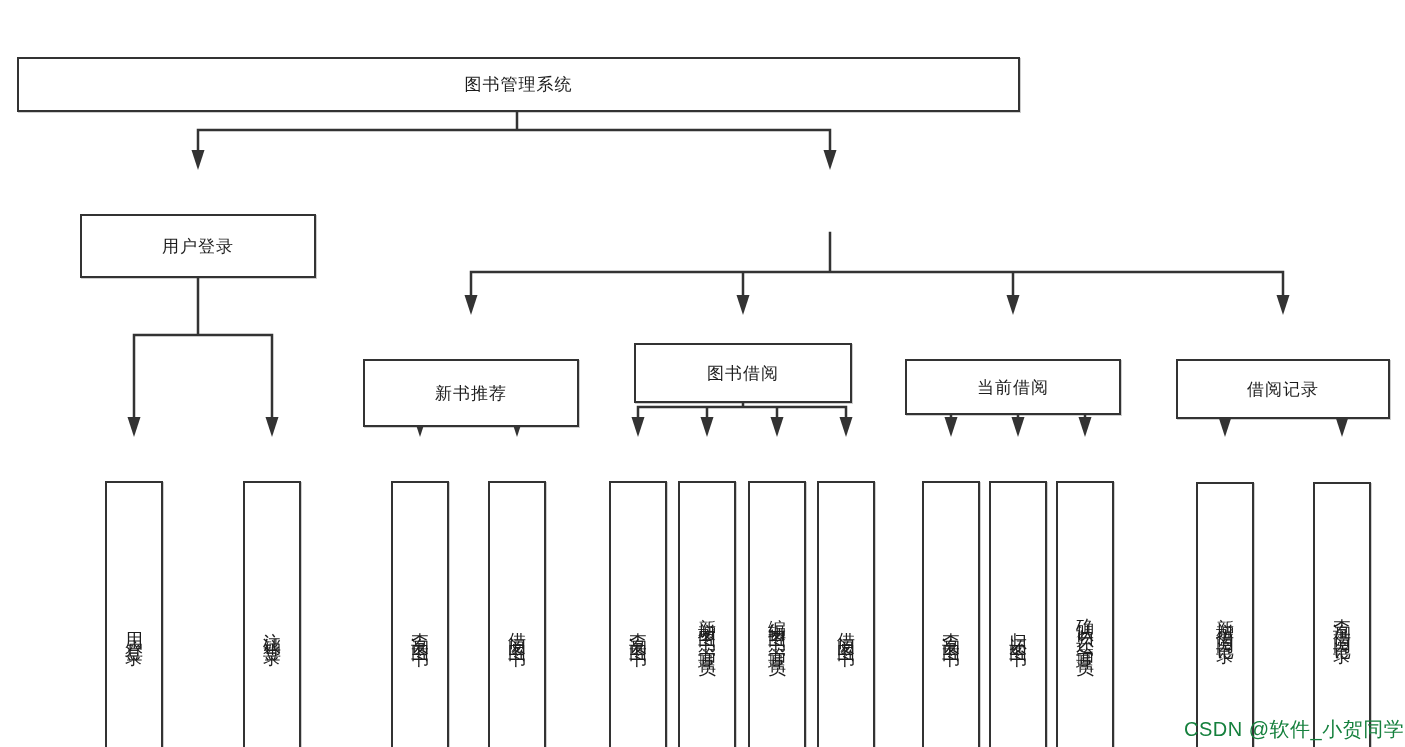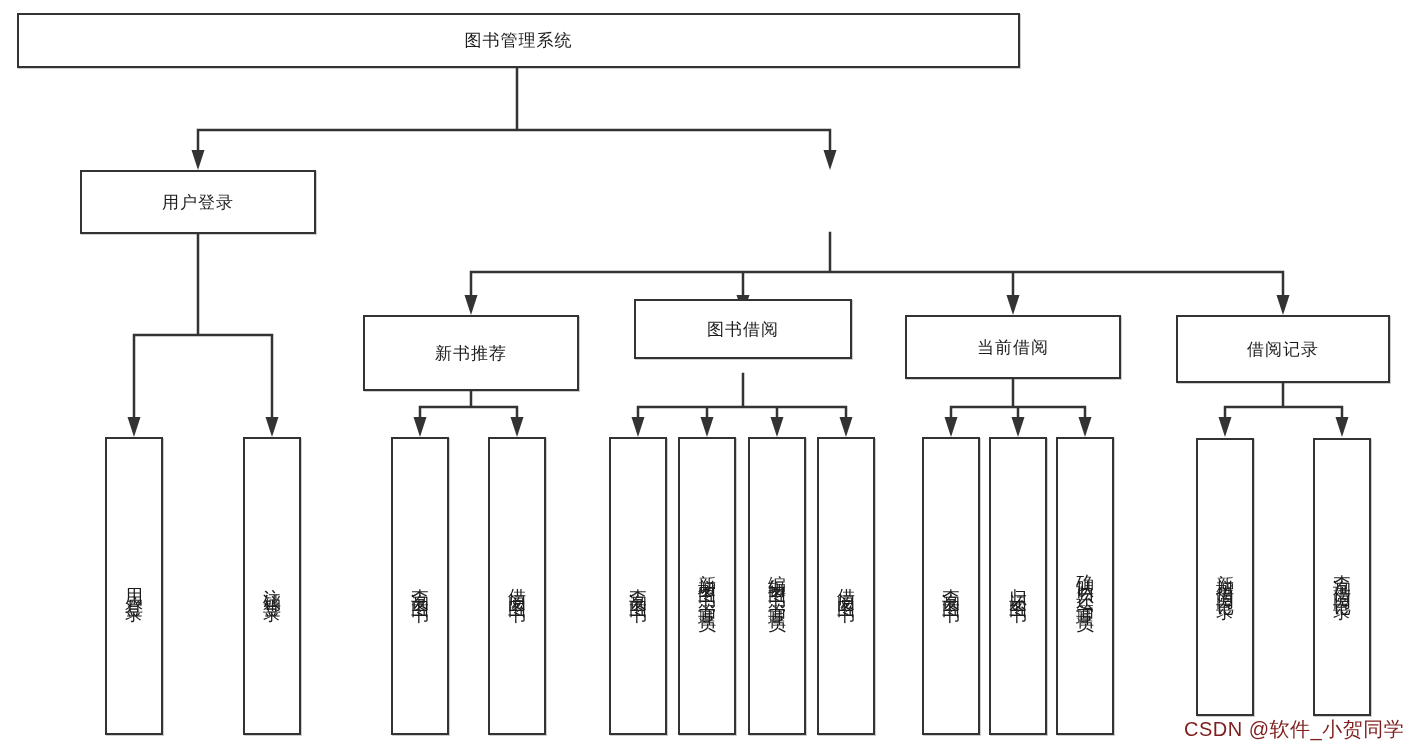--- a/index.html
+++ b/index.html
@@ -27,35 +27,36 @@
     background: #ffffff;
     border: 2.5px solid #333333;
     display: flex;
     align-items: center;
     justify-content: center;
     color: #1c1c1c;
     font-size: 17px;
     letter-spacing: 1px;
     z-index: 1;
     box-shadow: 1px 1px 0 rgba(60,60,60,0.25);
+    margin-top: 44px;
   }
   .node.v span {
     writing-mode: vertical-rl;
     text-orientation: mixed;
     font-size: 18px;
     letter-spacing: 0.32em;
     line-height: 1;
     white-space: nowrap;
   }
   .watermark {
     position: absolute;
     left: 1184px;
     top: 716px;
     z-index: 2;
-    color: #7f1d1d;
+    color: #15803d;
     font-size: 20px;
     letter-spacing: 0.5px;
     white-space: nowrap;
   }
 </style>
 </head>
 <body>
 
 <div id="canvas">
 
@@ -93,30 +94,30 @@
   </svg>
 
   <div class="node" style="left:17px;top:13px;width:1003px;height:55px">
     <span>图书管理系统</span>
   </div>
 
   <div class="node" style="left:80px;top:170px;width:236px;height:64px">
     <span>用户登录</span>
   </div>
 
-  <div class="node" style="left:363px;top:315px;width:216px;height:76px">
+  <div class="node" style="left:363px;top:315px;width:216px;height:68px">
     <span>新书推荐</span>
   </div>
   <div class="node" style="left:634px;top:299px;width:218px;height:60px">
     <span>图书借阅</span>
   </div>
-  <div class="node" style="left:905px;top:315px;width:216px;height:64px">
+  <div class="node" style="left:905px;top:315px;width:216px;height:56px">
     <span>当前借阅</span>
   </div>
-  <div class="node" style="left:1176px;top:315px;width:214px;height:68px">
+  <div class="node" style="left:1176px;top:315px;width:214px;height:60px">
     <span>借阅记录</span>
   </div>
 
   <div class="node v" style="left:105px;top:437px;width:58px;height:298px">
     <span>用户登录</span>
   </div>
   <div class="node v" style="left:243px;top:437px;width:58px;height:298px">
     <span>注销登录</span>
   </div>
 

